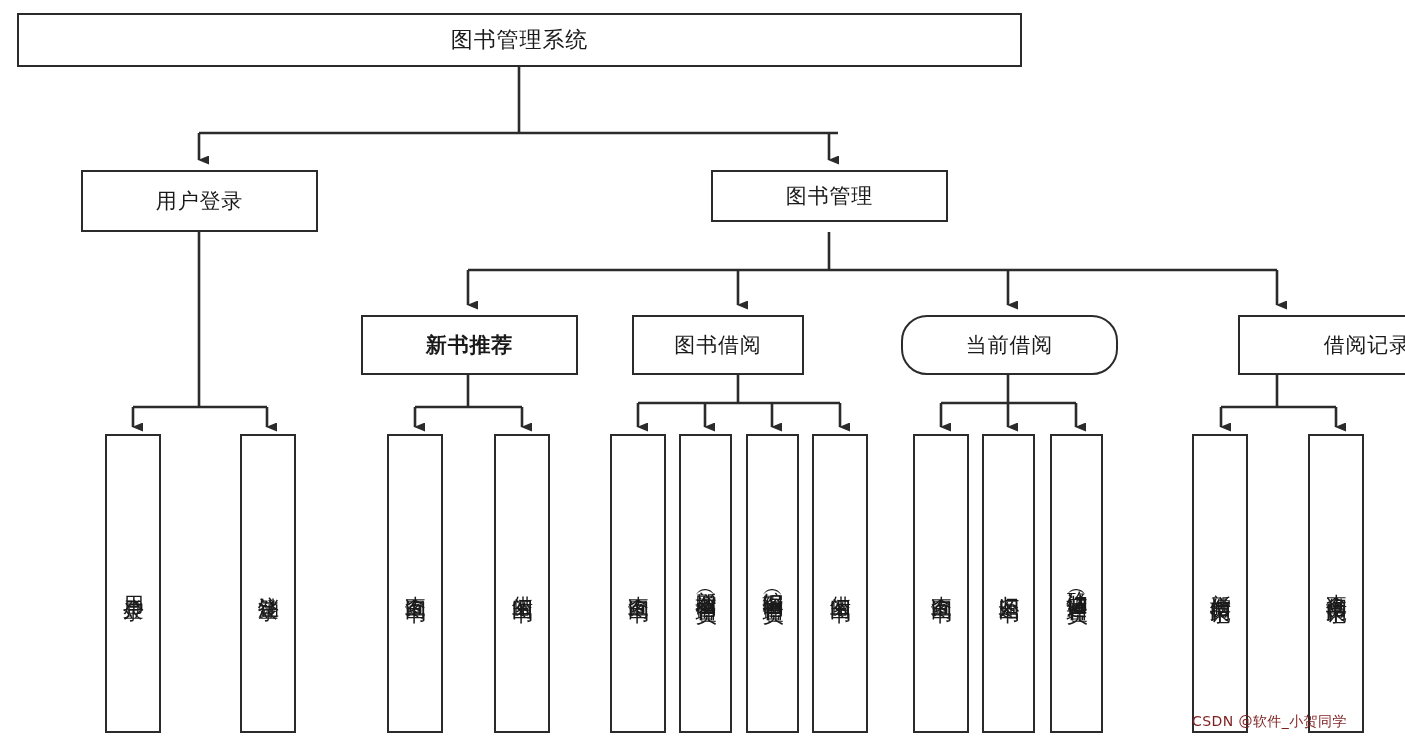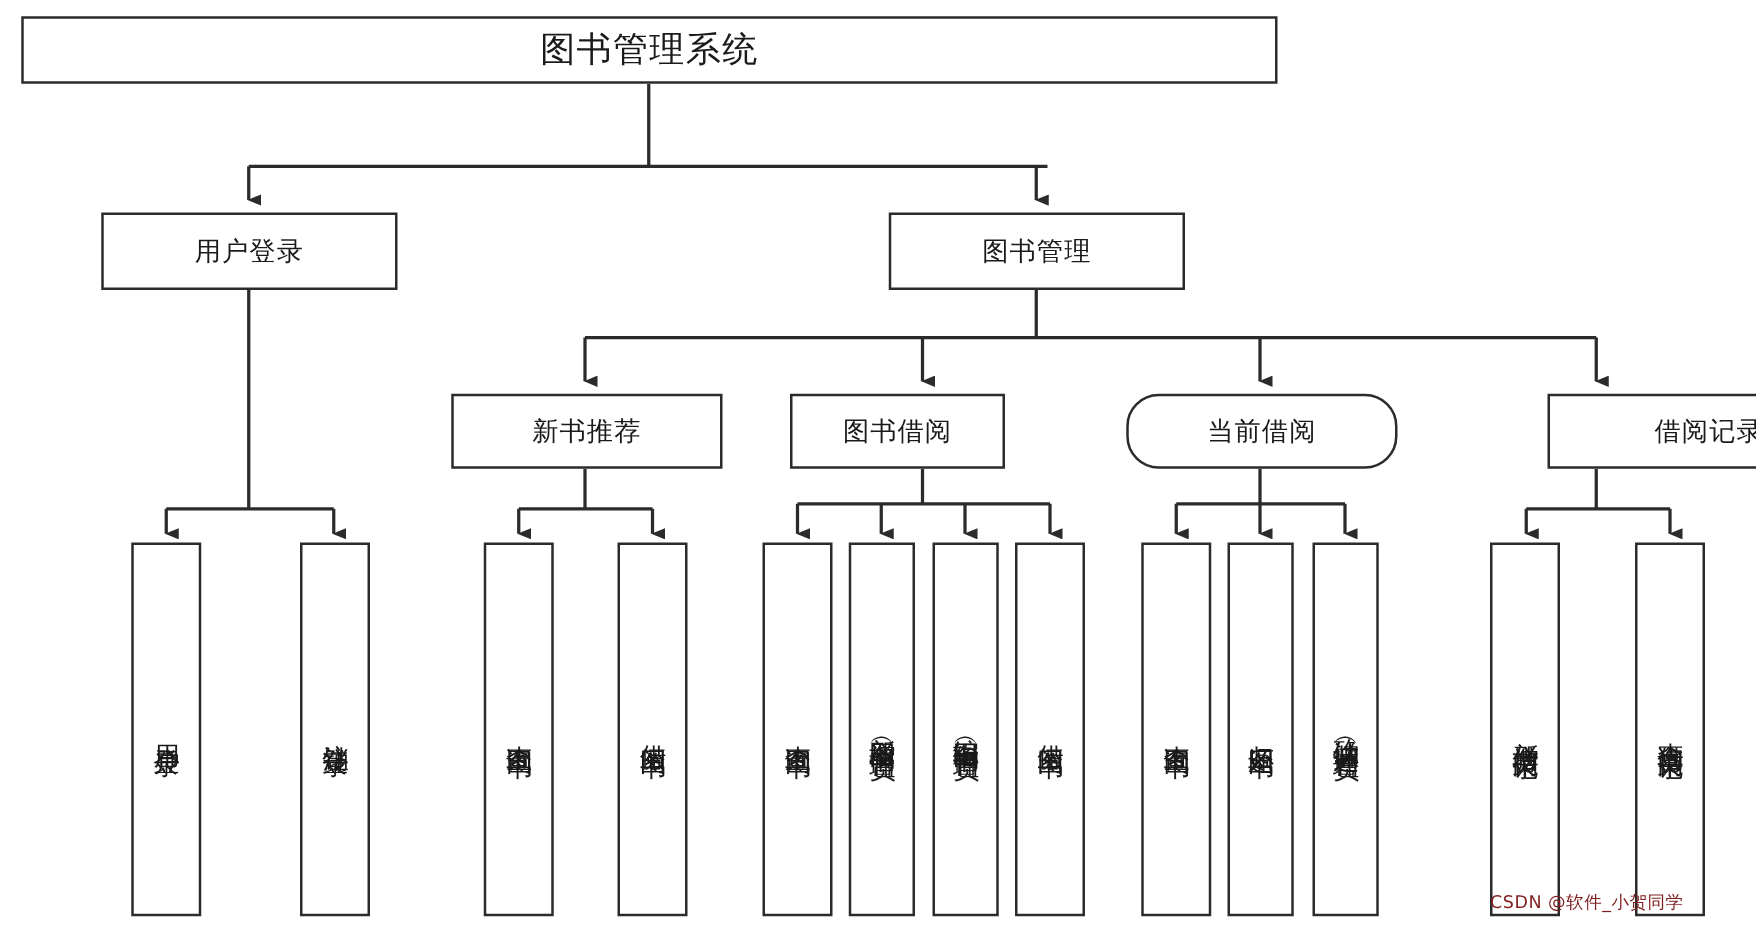--- a/index.html
+++ b/index.html
@@ -41,21 +41,21 @@
   .node-label {
     display: block;
     letter-spacing: 0.04em;
     white-space: pre;
   }
   .node.horizontal .node-label {
     font-size: 21px;
     line-height: 1.15;
   }
   .node.root .node-label {
-    font-size: 28px;
+    font-size: 22px;
   }
   .node.vertical {
     align-items: center;
     justify-content: center;
   }
   .node.vertical .node-label {
     writing-mode: vertical-rl;
     text-orientation: upright;
     font-size: 21px;
     line-height: 1.28;
@@ -127,25 +127,25 @@
     </g>
   </svg>
 
   <div class="node horizontal root" style="left:17px; top:13px; width:1005px; height:54px;">
     <span class="node-label">图书管理系统</span>
   </div>
 
   <div class="node horizontal" style="left:81px; top:170px; width:237px; height:62px;">
     <span class="node-label">用户登录</span>
   </div>
-  <div class="node horizontal" style="left:711px; top:170px; width:237px; height:62px;">
+  <div class="node horizontal" style="left:711px; top:170px; width:237px; height:52px;">
     <span class="node-label">图书管理</span>
   </div>
 
-  <div class="node horizontal" style="left:361px; top:315px; width:217px; height:60px;">
+  <div class="node horizontal" style="left:361px; top:315px; width:217px; height:60px;font-weight:bold;">
     <span class="node-label">新书推荐</span>
   </div>
   <div class="node horizontal" style="left:632px; top:315px; width:172px; height:60px;">
     <span class="node-label">图书借阅</span>
   </div>
   <div class="node horizontal" style="left:901px; top:315px; width:217px; height:60px;border-radius:26px;">
     <span class="node-label">当前借阅</span>
   </div>
   <div class="node horizontal" style="left:1238px; top:315px; width:175px; height:60px;justify-content:flex-end;">
     <span class="node-label">借阅记录</span>

